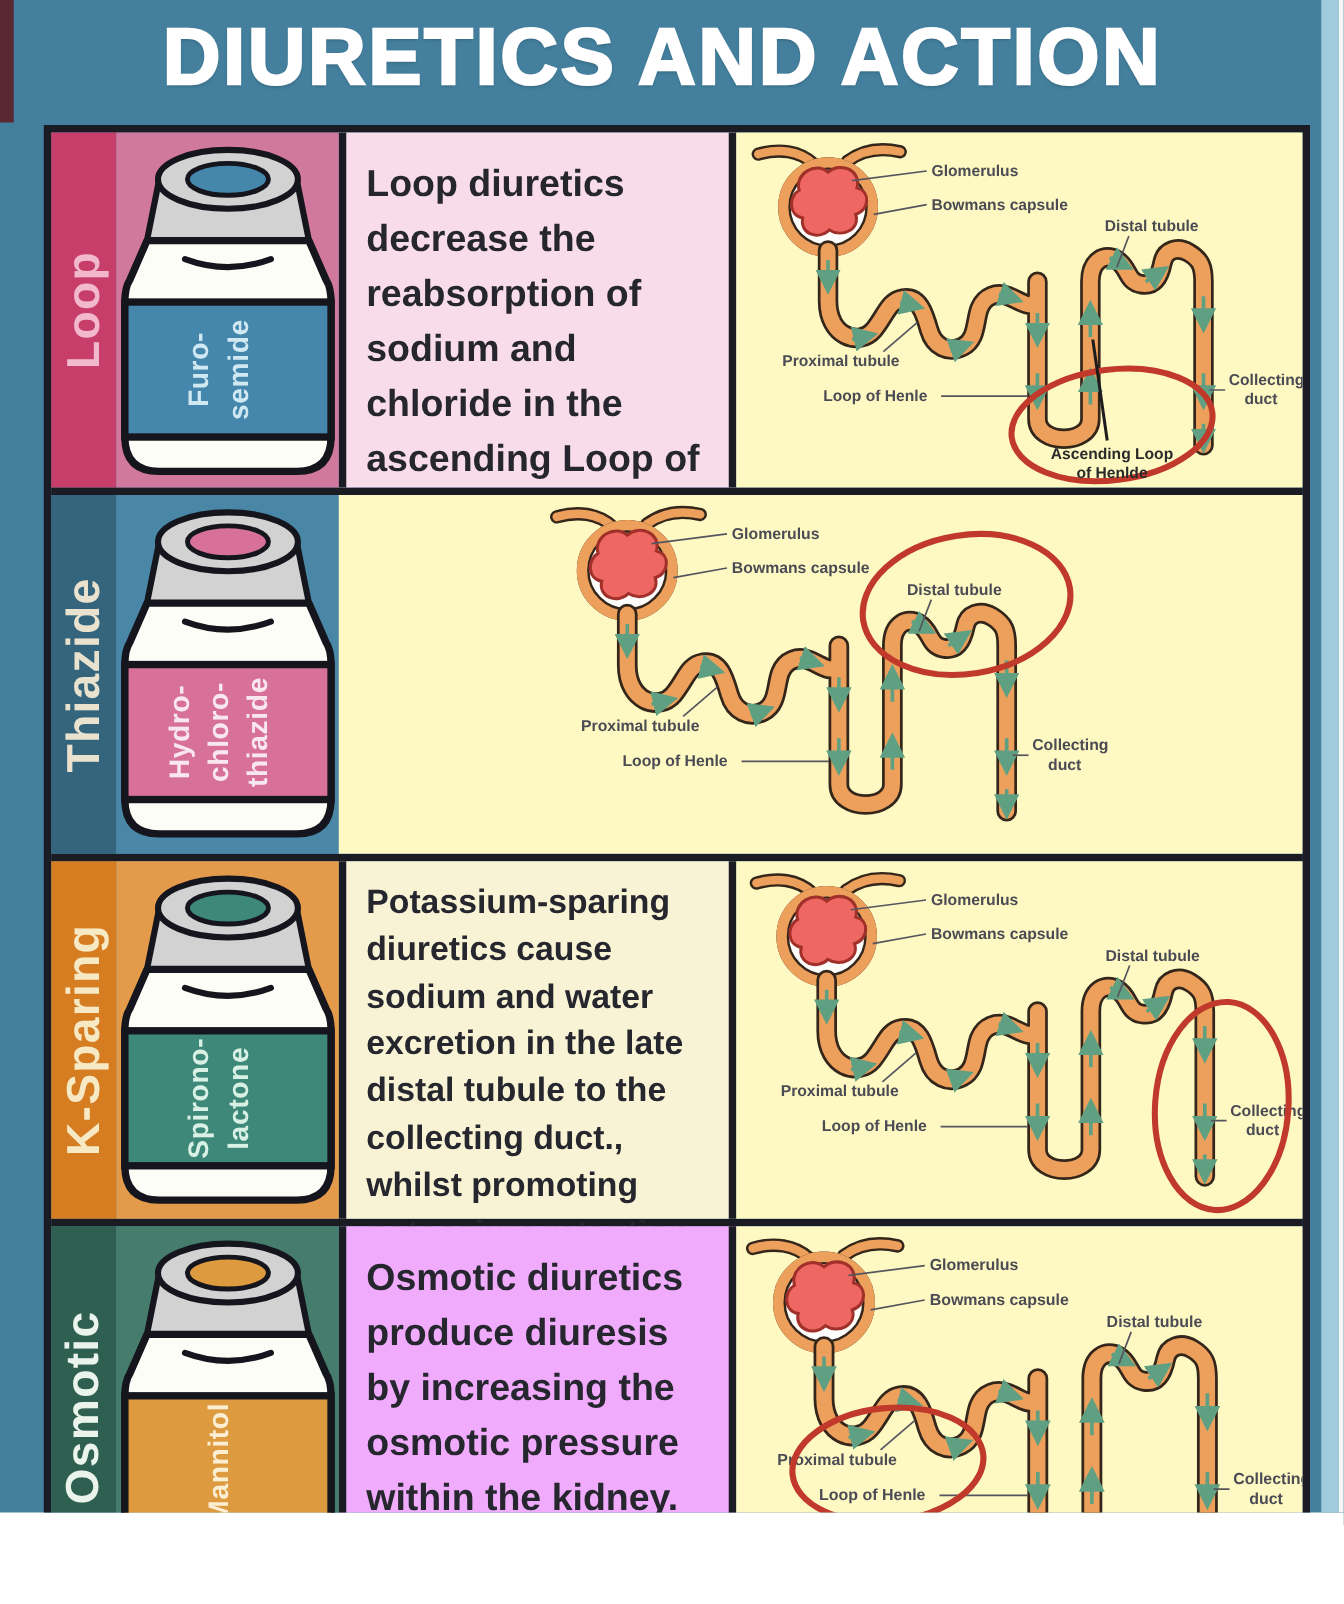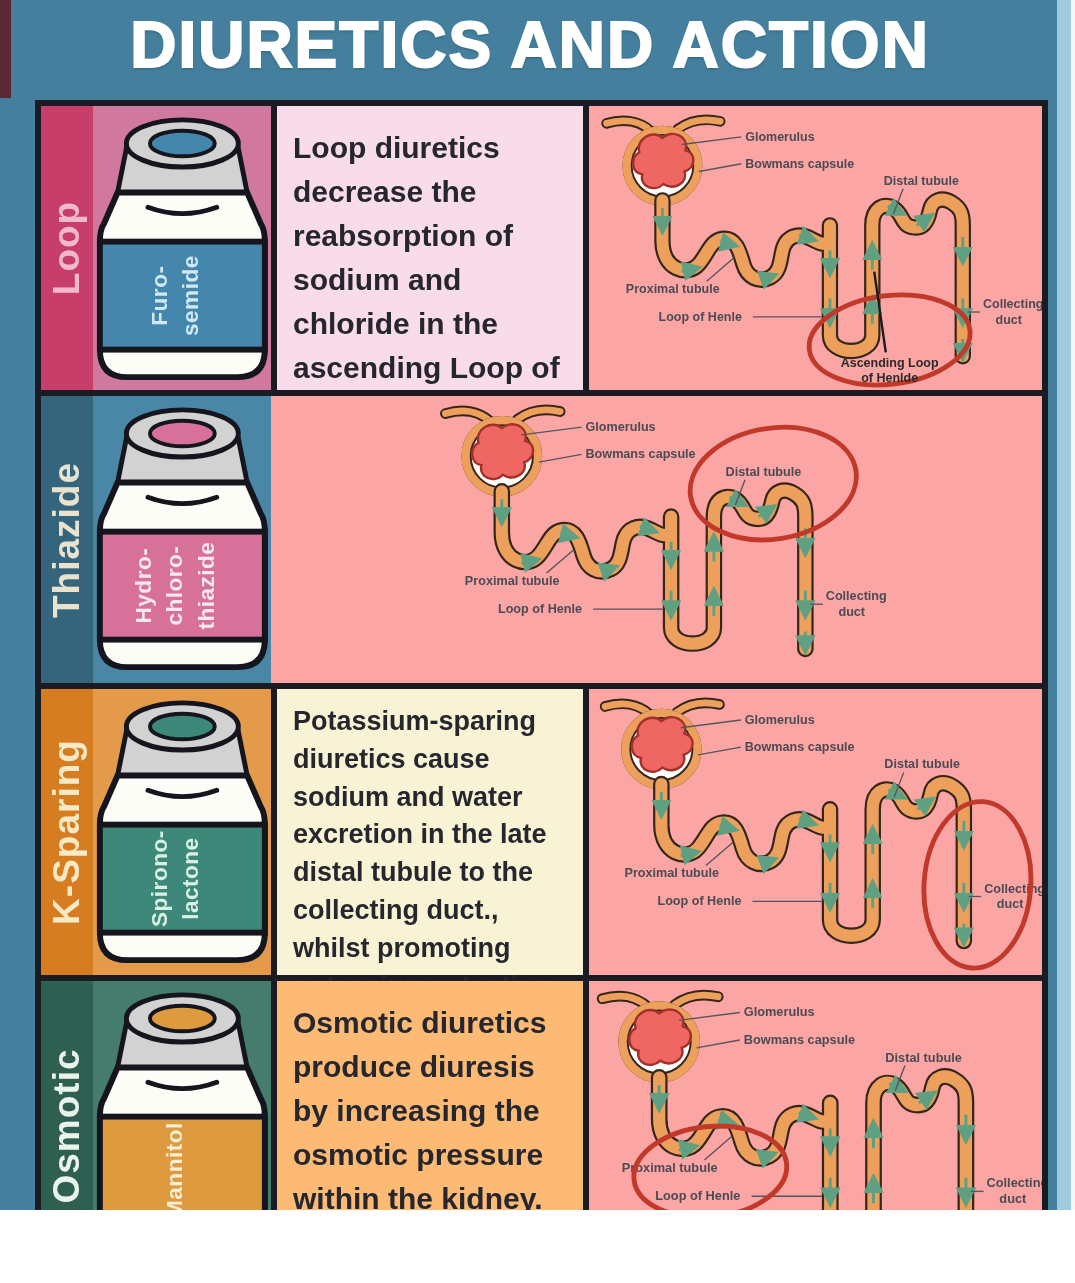--- a/index.html
+++ b/index.html
@@ -27,23 +27,23 @@
   .r0 .stripe { background:#c73e6b; } .r0 .cat-label { color:#f2b9cd; } .r0 .bottle-zone { background:#d1789f; }
   .r1 .stripe { background:#34657c; } .r1 .cat-label { color:#e9e2cf; } .r1 .bottle-zone { background:#4a87a6; }
   .r2 .stripe { background:#d67d22; } .r2 .cat-label { color:#f6e9c4; } .r2 .bottle-zone { background:#e39b4b; }
   .r3 .stripe { background:#2f5f51; } .r3 .cat-label { color:#eaf4ec; } .r3 .bottle-zone { background:#457c6b; }
 
   .desc-cell { width:318px; border-left:6px solid #1b1b24; border-right:6px solid #1b1b24;
                padding:20px 8px 0 16px; color:#26262e; font-weight:600; }
   .r0 .desc-cell { background:#f8dcea; font-size:30px; line-height:1.47; }
   .r1 .desc-cell { background:#d5ecf4; font-size:30px; line-height:1.47; }
   .r2 .desc-cell { background:#f8f3d4; font-size:27px; line-height:1.40; padding-top:14px; }
-  .r3 .desc-cell { background:#fdba74; font-size:30px; line-height:1.47; }
-
-  .diagram-cell { flex:1; background:#fca5a5; position:relative; }
+  .r3 .desc-cell { background:#f0abfc; font-size:30px; line-height:1.47; }
+
+  .diagram-cell { flex:1; background:#fef9c3; position:relative; }
   .diagram-cell svg { width:100%; height:100%; display:block; }
 
   .tube-dark  { fill:none; stroke:#34261a; stroke-width:17; stroke-linecap:round; stroke-linejoin:round; }
   .tube-fill  { fill:none; stroke:#eca05c; stroke-width:12.5; stroke-linecap:round; stroke-linejoin:round; }
   .stub-dark  { fill:none; stroke:#34261a; stroke-width:11; stroke-linecap:round; }
   .stub-fill  { fill:none; stroke:#eca05c; stroke-width:7; stroke-linecap:round; }
   .flow       { stroke:#5fa083; stroke-width:3; }
   .dlabel     { font-size:13px; font-weight:600; fill:#4b4b54; }
   .leader     { stroke:#55555e; stroke-width:1.4; fill:none; }
   .redmark    { fill:none; stroke:#c0392b; stroke-width:5; }

